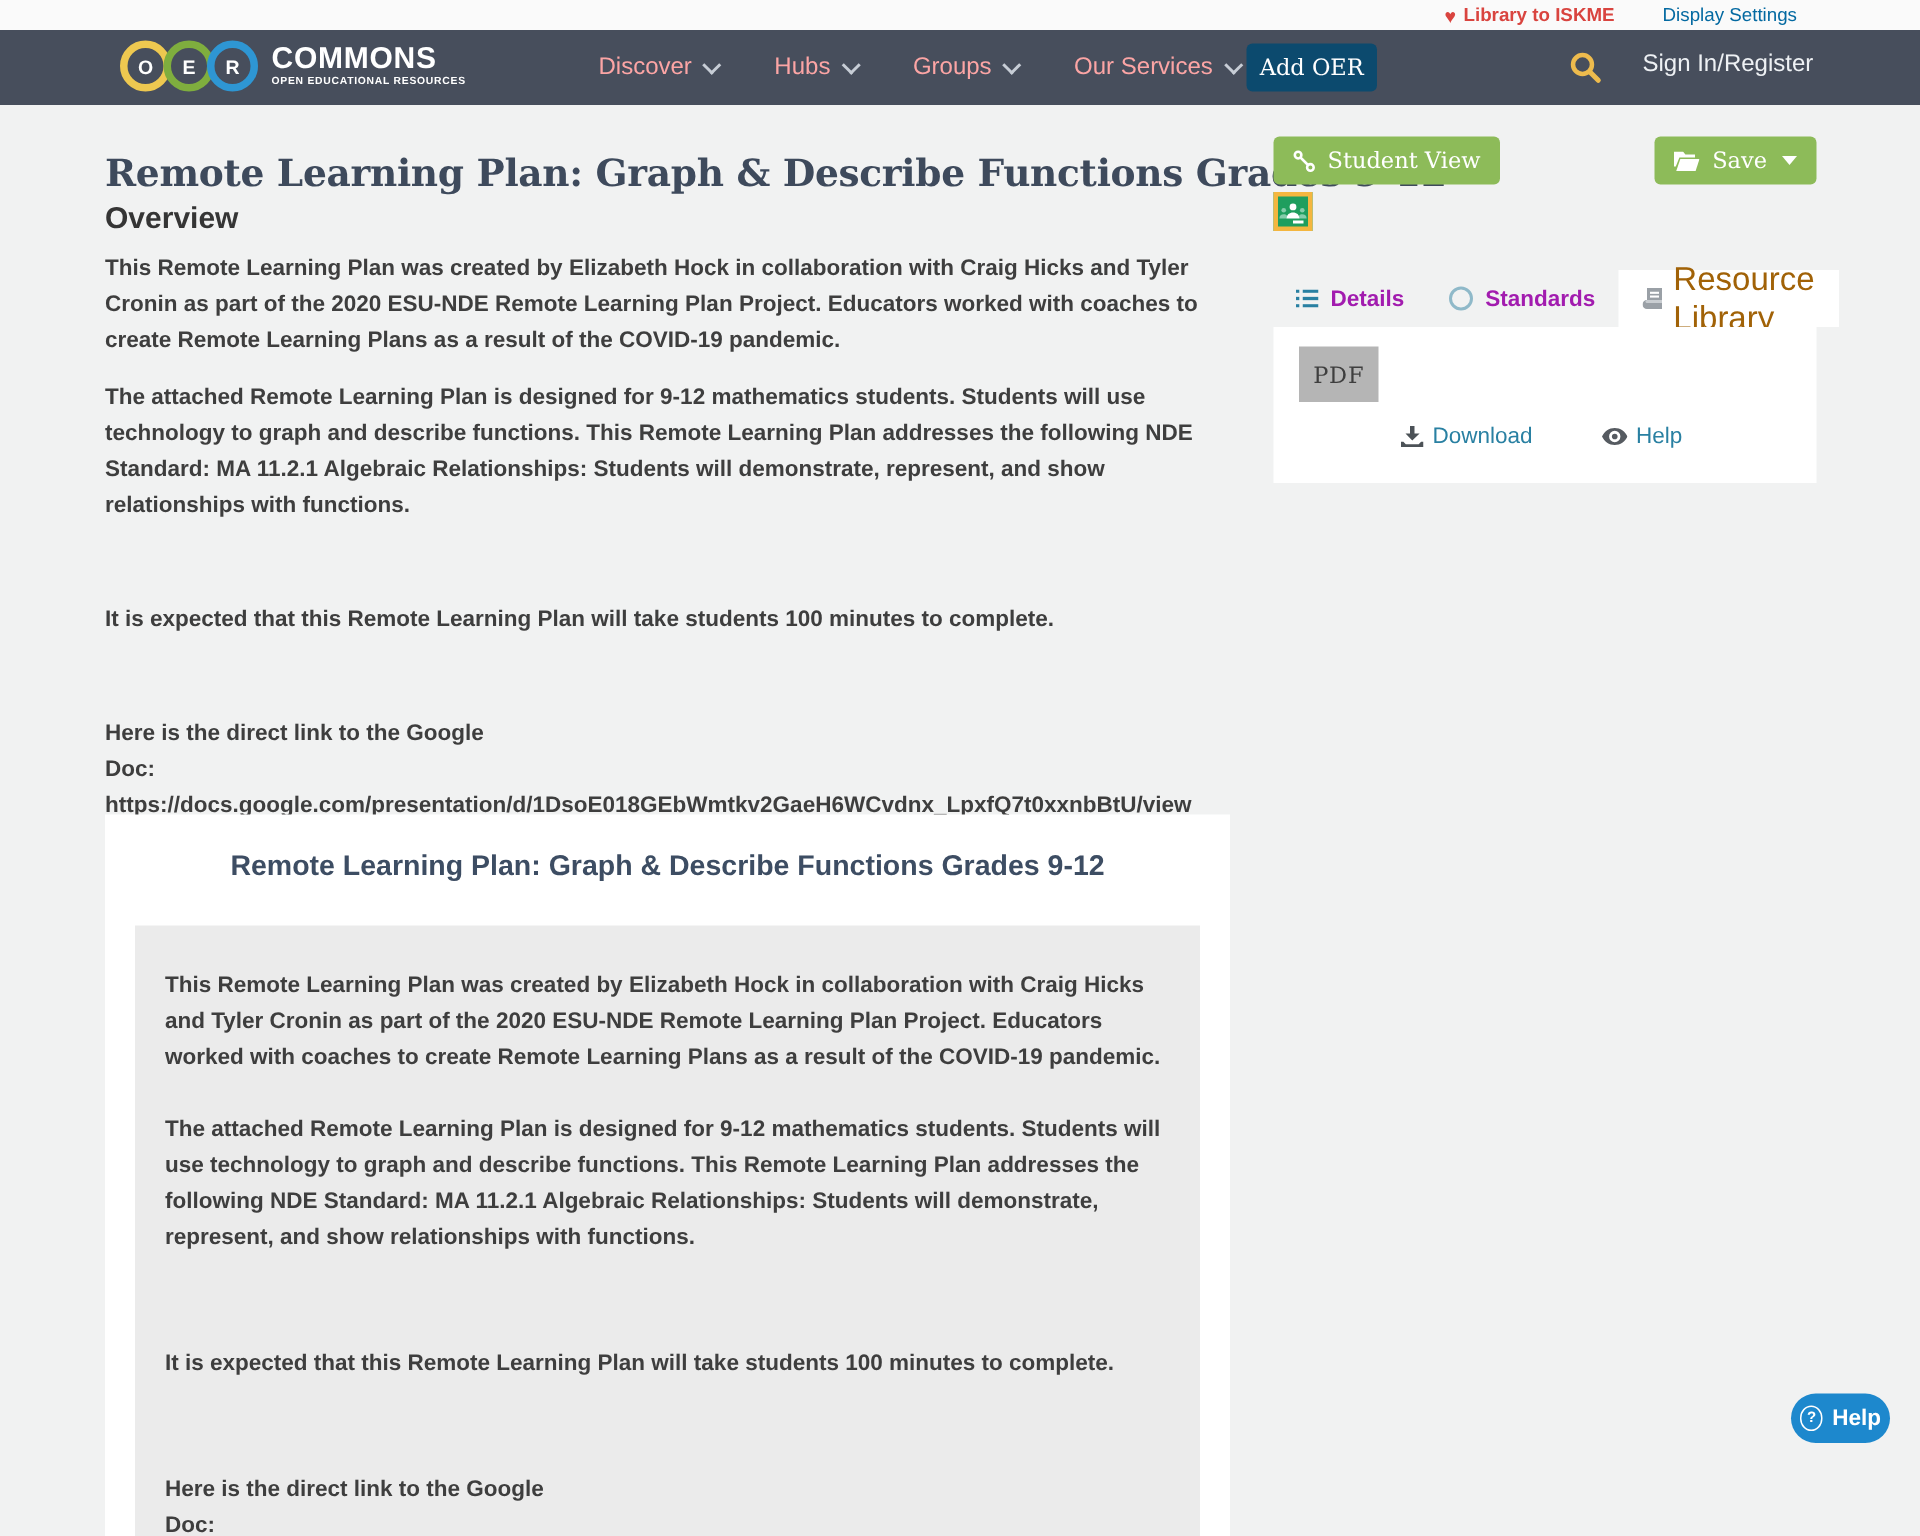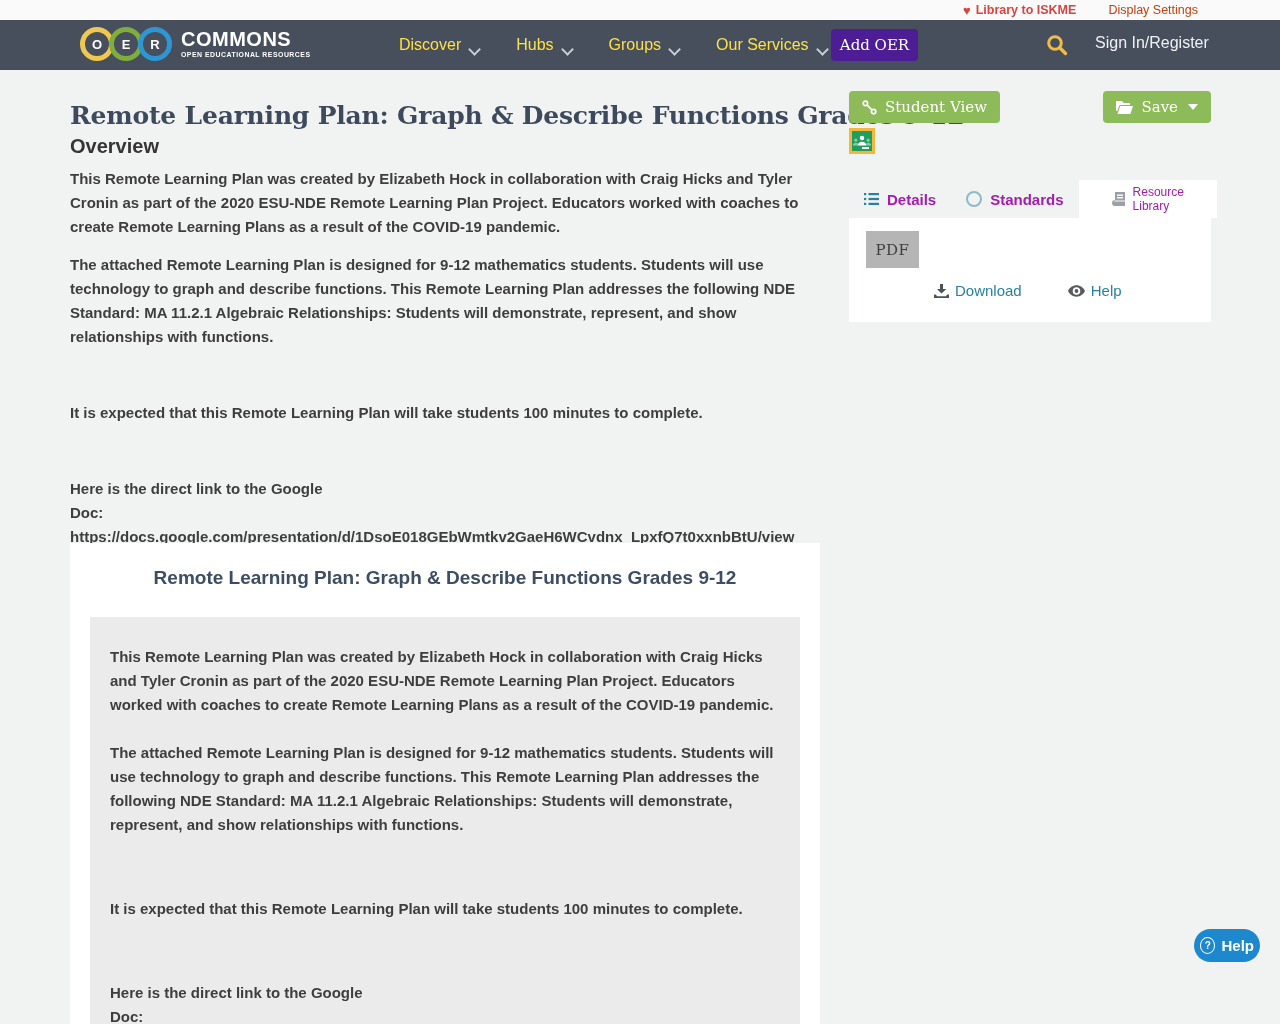--- a/index.html
+++ b/index.html
@@ -13,46 +13,46 @@
   button{cursor:pointer;}
 
   
   .topstrip{
     position:absolute;left:0;top:0;width:1280px;height:20px;background:#fafafa;
     display:flex;justify-content:flex-end;align-items:center;gap:32px;
     padding-right:82px;box-sizing:border-box;font-size:12.5px;
   }
   .donate{color:#d9443f;font-weight:700;display:flex;align-items:center;gap:5px;}
   .heart{color:#d9443f;font-size:13px;line-height:1;}
-  .display-settings{color:#c2410c;}
+  .display-settings{color:#0369a1;}
 
   
   .navbar{position:absolute;left:0;top:20px;width:1280px;height:50px;background:#474e5c;}
   .logo{position:absolute;left:80px;top:7px;display:flex;align-items:center;}
   .ring{
     width:24px;height:24px;border-radius:50%;background:#474e5c;
     display:inline-flex;align-items:center;justify-content:center;
     color:#fff;font-weight:700;font-size:13px;border:5px solid;
   }
   .ring-o{border-color:#eec850;margin-right:-5px;position:relative;z-index:1;}
   .ring-e{border-color:#7fae3e;margin-right:-5px;position:relative;z-index:2;}
   .ring-r{border-color:#2e96d3;position:relative;z-index:3;}
   .logo-text{margin-left:9px;display:flex;flex-direction:column;line-height:1;}
   .logo-name{font-size:20px;font-weight:800;color:#fff;letter-spacing:.5px;}
   .logo-tagline{font-size:6.9px;font-weight:700;color:#fff;letter-spacing:.5px;margin-top:3px;}
 
   .nav-items{position:absolute;left:399px;top:0;height:50px;display:flex;align-items:center;gap:37px;}
-  .nav-item{color:#fde047;font-size:16px;display:flex;align-items:flex-end;gap:9px;}
+  .nav-item{color:#fca5a5;font-size:16px;display:flex;align-items:center;gap:9px;}
   .chevron{
     width:7px;height:7px;border-right:2px solid #c7cdd6;border-bottom:2px solid #c7cdd6;
     transform:rotate(45deg);display:inline-block;margin-top:-4px;
   }
   .add-oer{
     position:absolute;left:831px;top:9px;width:87px;height:32px;border:none;border-radius:4px;
-    background:#4c1d95;color:#fff;font-family:"DejaVu Serif",serif;font-size:15px;
+    background:#0c4a6e;color:#fff;font-family:"DejaVu Serif",serif;font-size:15px;
   }
   .search-btn{position:absolute;left:1045px;top:13px;width:24px;height:24px;display:flex;align-items:center;justify-content:center;}
   .signin{position:absolute;left:1095px;top:14px;color:#eef1f4;font-size:16px;}
 
   
   .page-title{
     position:absolute;left:70px;top:84px;width:760px;white-space:nowrap;
     font-family:"DejaVu Serif",serif;font-weight:600;font-size:25px;color:#3e4a5c;letter-spacing:-.2px;
   }
   .overview-heading{position:absolute;left:70px;top:135px;font-size:20px;font-weight:700;color:#353535;}
@@ -95,21 +95,21 @@
 
   .classroom{
     position:absolute;left:0;top:37px;width:26px;height:26px;background:#1f9e5e;
     border:3px solid #f4b63f;padding:0;display:flex;align-items:center;justify-content:center;overflow:hidden;
   }
   .classroom .bar{position:absolute;right:3px;bottom:2px;width:7px;height:2.5px;background:#fff;}
 
   .tabs{position:absolute;left:0;top:89px;height:38px;display:flex;font-size:15px;font-weight:700;}
   .tab{display:flex;align-items:center;gap:8px;padding:0 15px;}
   .tab-inactive{color:#a21caf;}
-  .tab-active{background:#fff;color:#a21caf;padding:0 33px;font-weight:400;font-size:12px;}
+  .tab-active{background:#fff;color:#a16207;padding:0 16px;font-weight:400;font-size:22px;}
   .std-circle{width:12px;height:12px;border:2px solid #8fb9c9;border-radius:50%;display:inline-block;}
 
   .panel{position:absolute;left:0;top:127px;width:362px;height:104px;background:#fff;}
   .pdf-badge{
     position:absolute;left:17px;top:13px;width:53px;height:37px;background:#b5b5b5;
     color:#3e3e3e;font-family:"DejaVu Serif",serif;font-size:15px;
     display:flex;align-items:center;justify-content:center;letter-spacing:.5px;
   }
   .res-title{position:absolute;left:82px;top:9px;width:270px;font-size:15px;font-weight:700;color:#3f4a5a;line-height:22px;}
   .res-links{position:absolute;left:85px;top:64px;display:flex;gap:46px;font-size:15px;}

